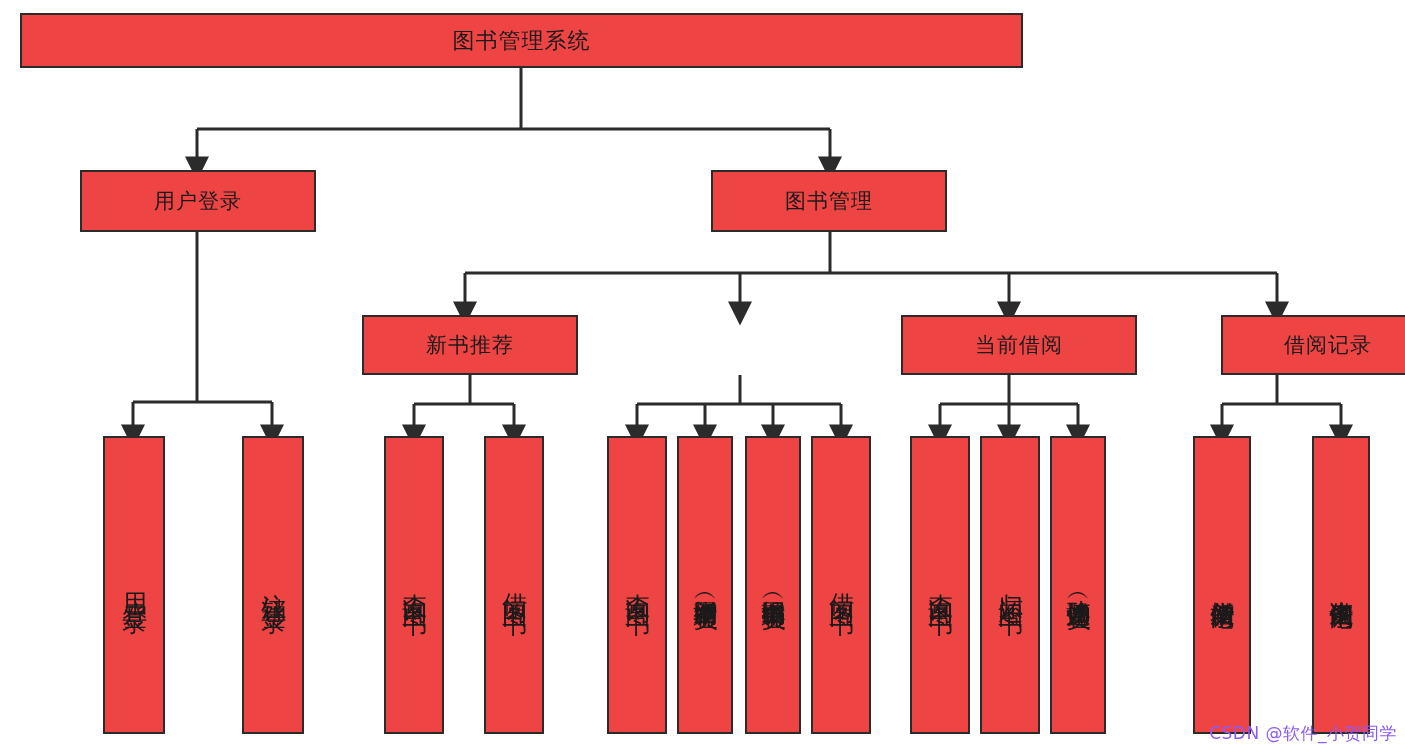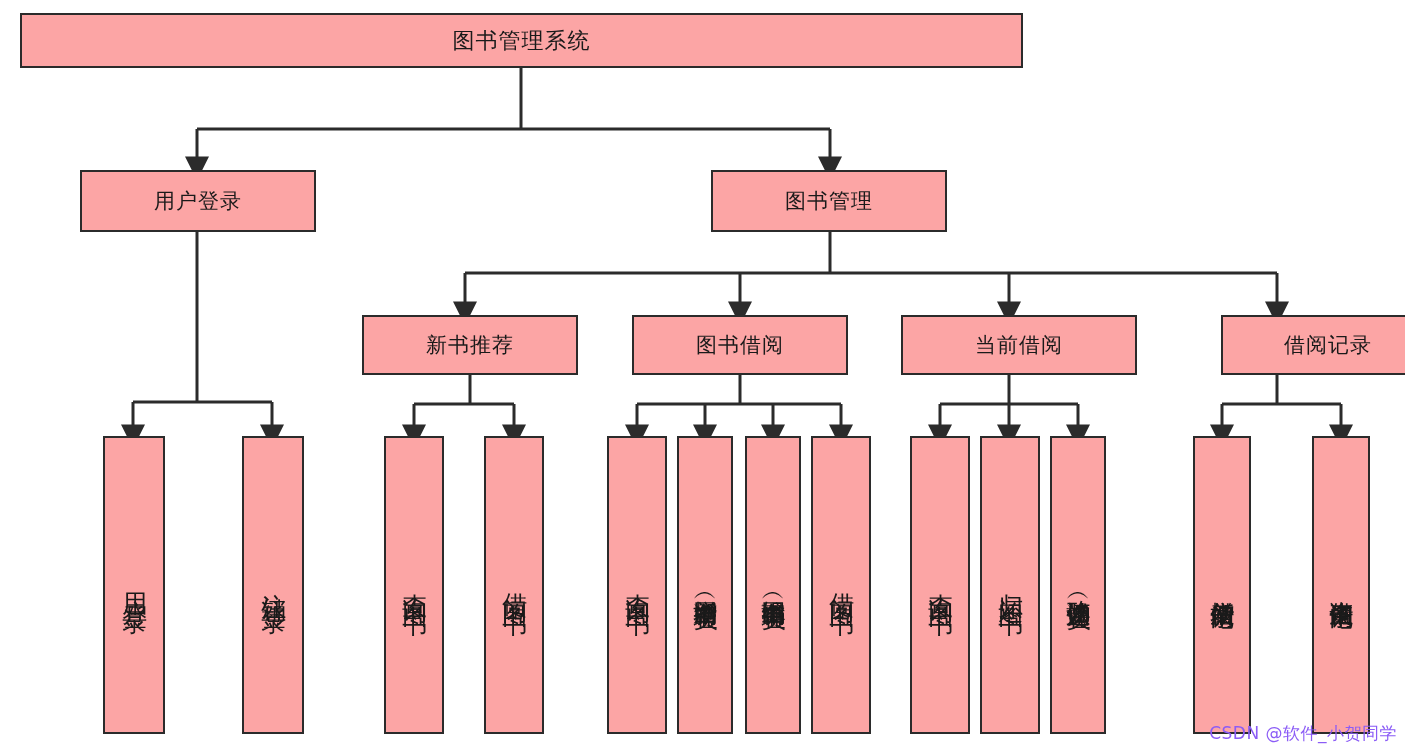--- a/index.html
+++ b/index.html
@@ -16,21 +16,21 @@
   }
   svg.wires{
     position:absolute;
     left:0;top:0;
     width:1405px;height:747px;
     pointer-events:none;
   }
   .node{
     position:absolute;
     box-sizing:border-box;
-    background:#fca5a5;
+    background:#ef4444;
     border:2px solid #2b2b2b;
     display:flex;
     align-items:center;
     justify-content:center;
     color:#1a1a1a;
   }
   .node .lbl{
     display:block;
     line-height:1.18;
     white-space:nowrap;
@@ -134,23 +134,20 @@
   <div class="node horiz" style="left:80px;top:170px;width:236px;height:62px;">
     <span class="lbl">用户登录</span>
   </div>
   <div class="node horiz" style="left:362px;top:315px;width:216px;height:60px;">
     <span class="lbl">新书推荐</span>
   </div>
 
   <div class="node horiz" style="left:711px;top:170px;width:236px;height:62px;">
     <span class="lbl">图书管理</span>
   </div>
-  <div class="node horiz" style="left:632px;top:315px;width:216px;height:60px;">
-    <span class="lbl">图书借阅</span>
-  </div>
   <div class="node horiz" style="left:901px;top:315px;width:236px;height:60px;">
     <span class="lbl">当前借阅</span>
   </div>
   <div class="node horiz" style="left:1221px;top:315px;width:214px;height:60px;">
     <span class="lbl">借阅记录</span>
   </div>
 
   <div class="node vert" style="left:103px;top:436px;width:62px;height:298px;">
     <span class="lbl">用户登录</span>
   </div>

